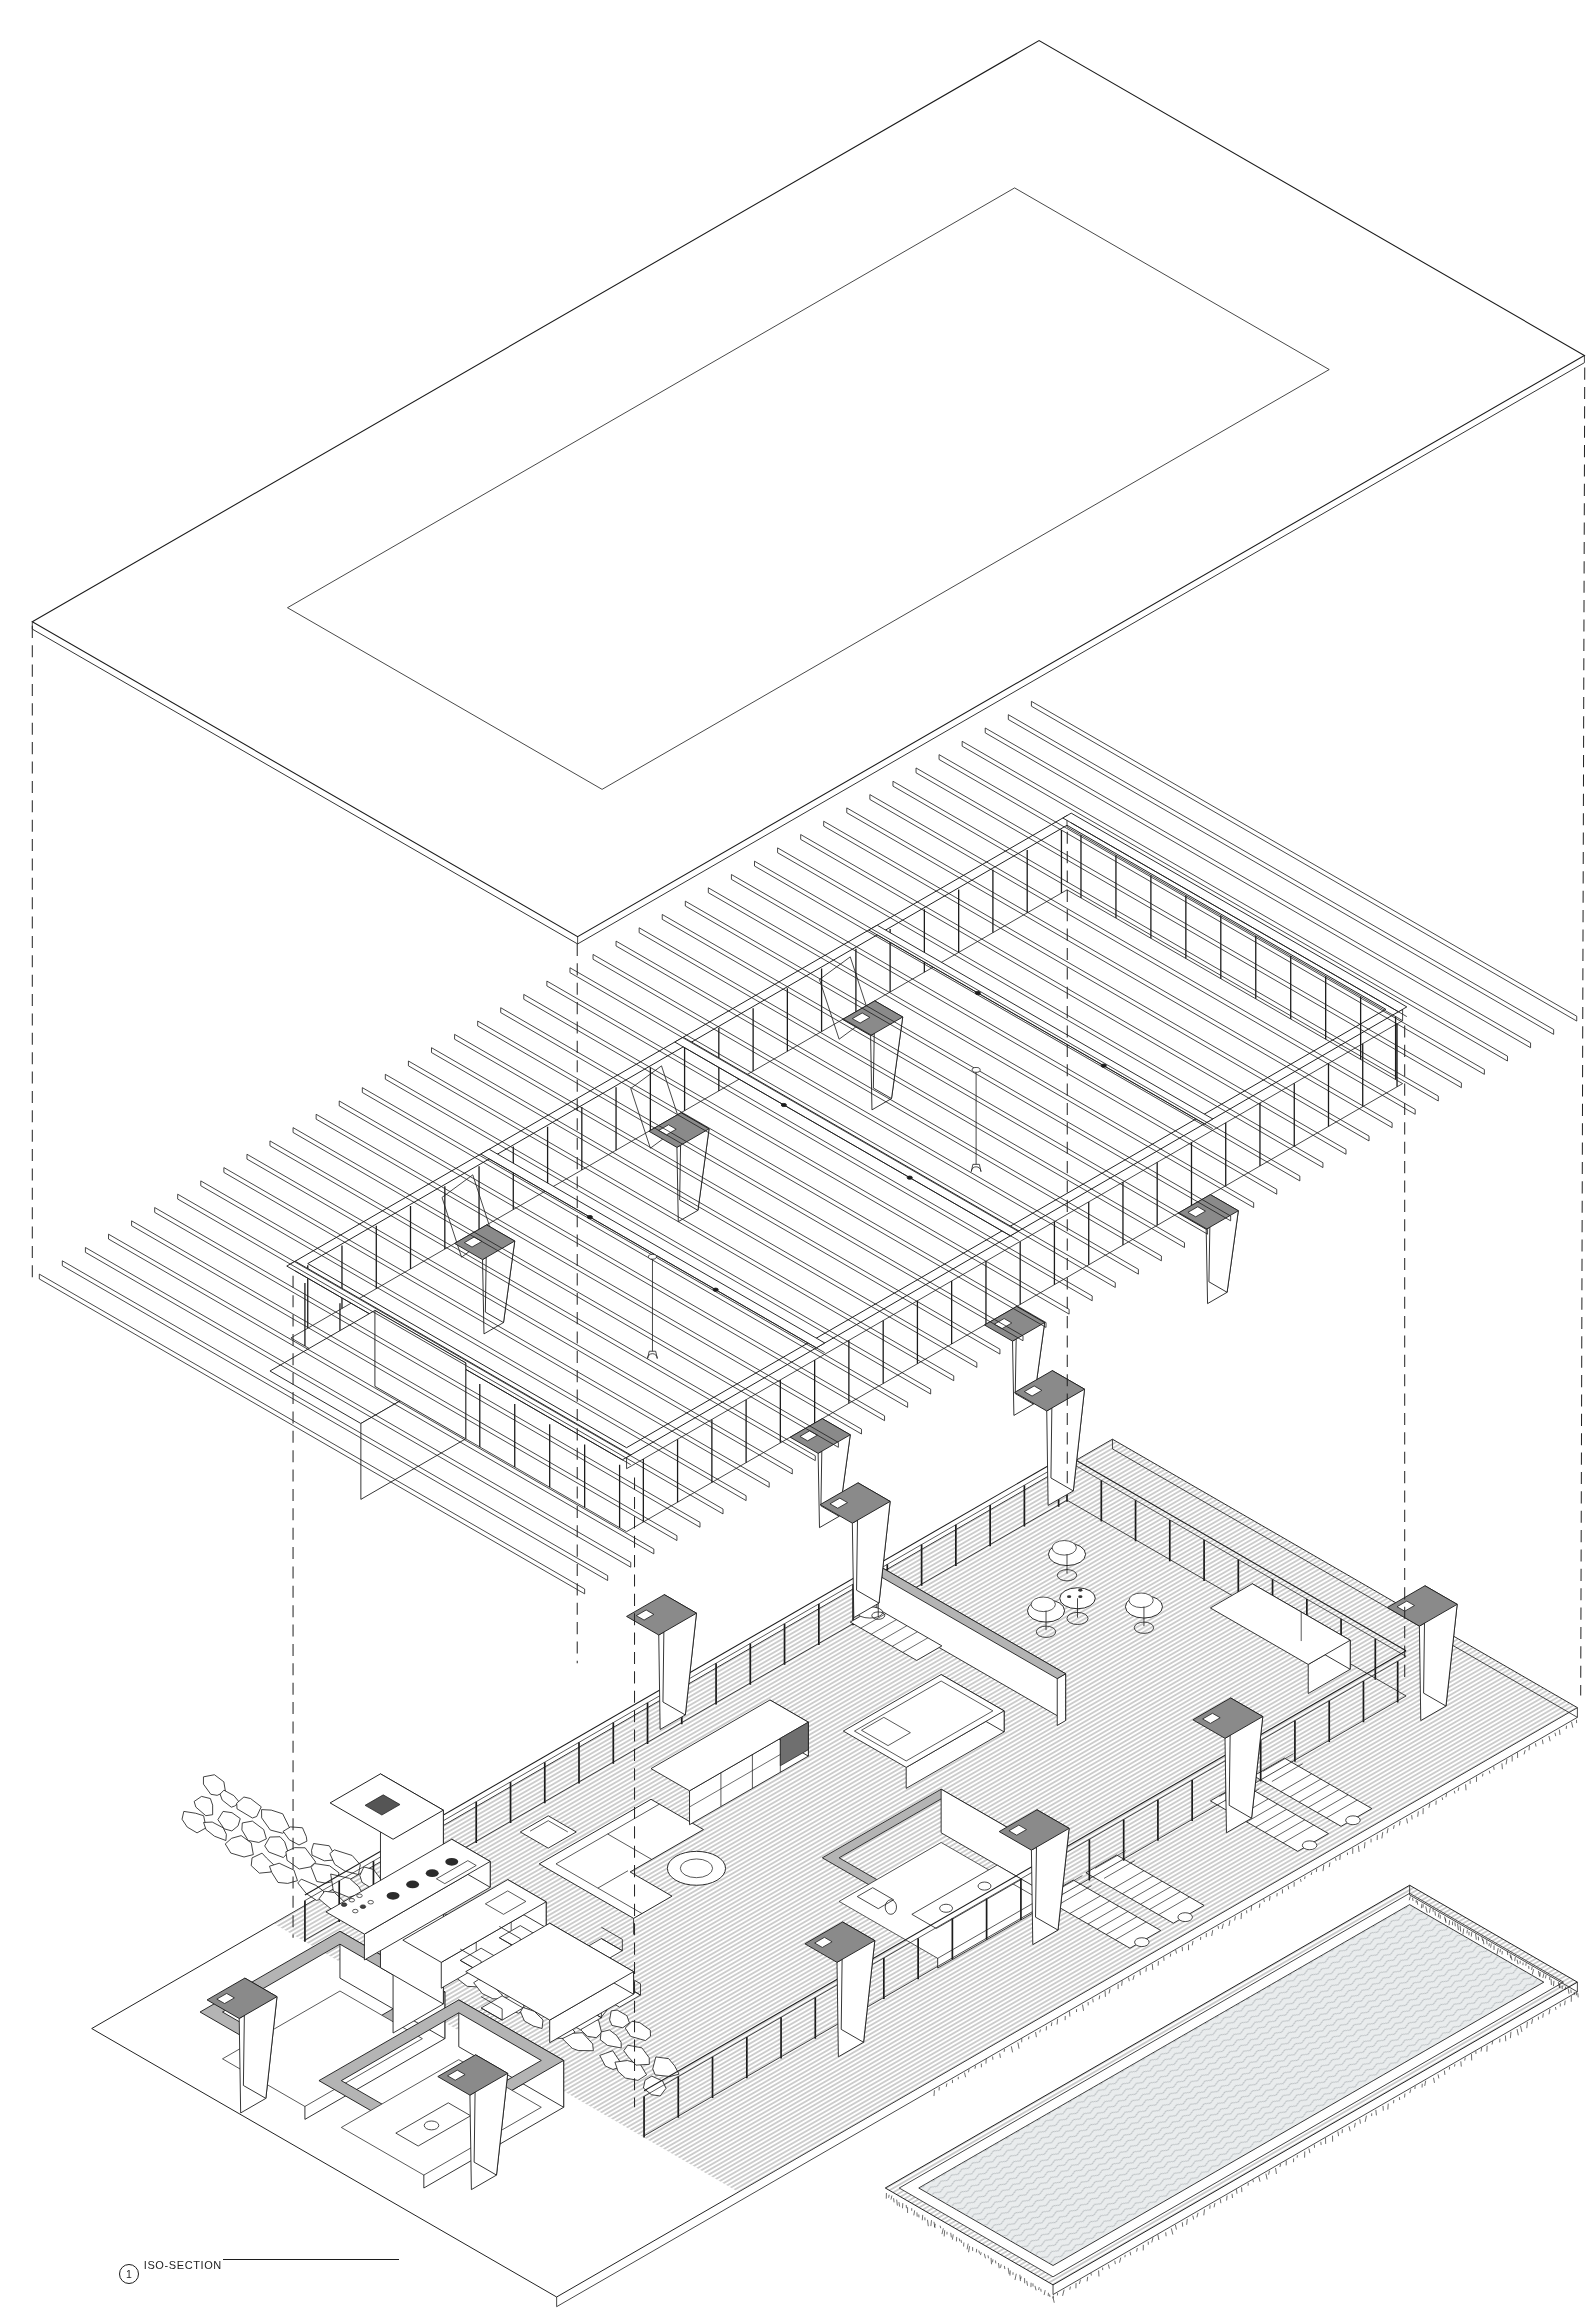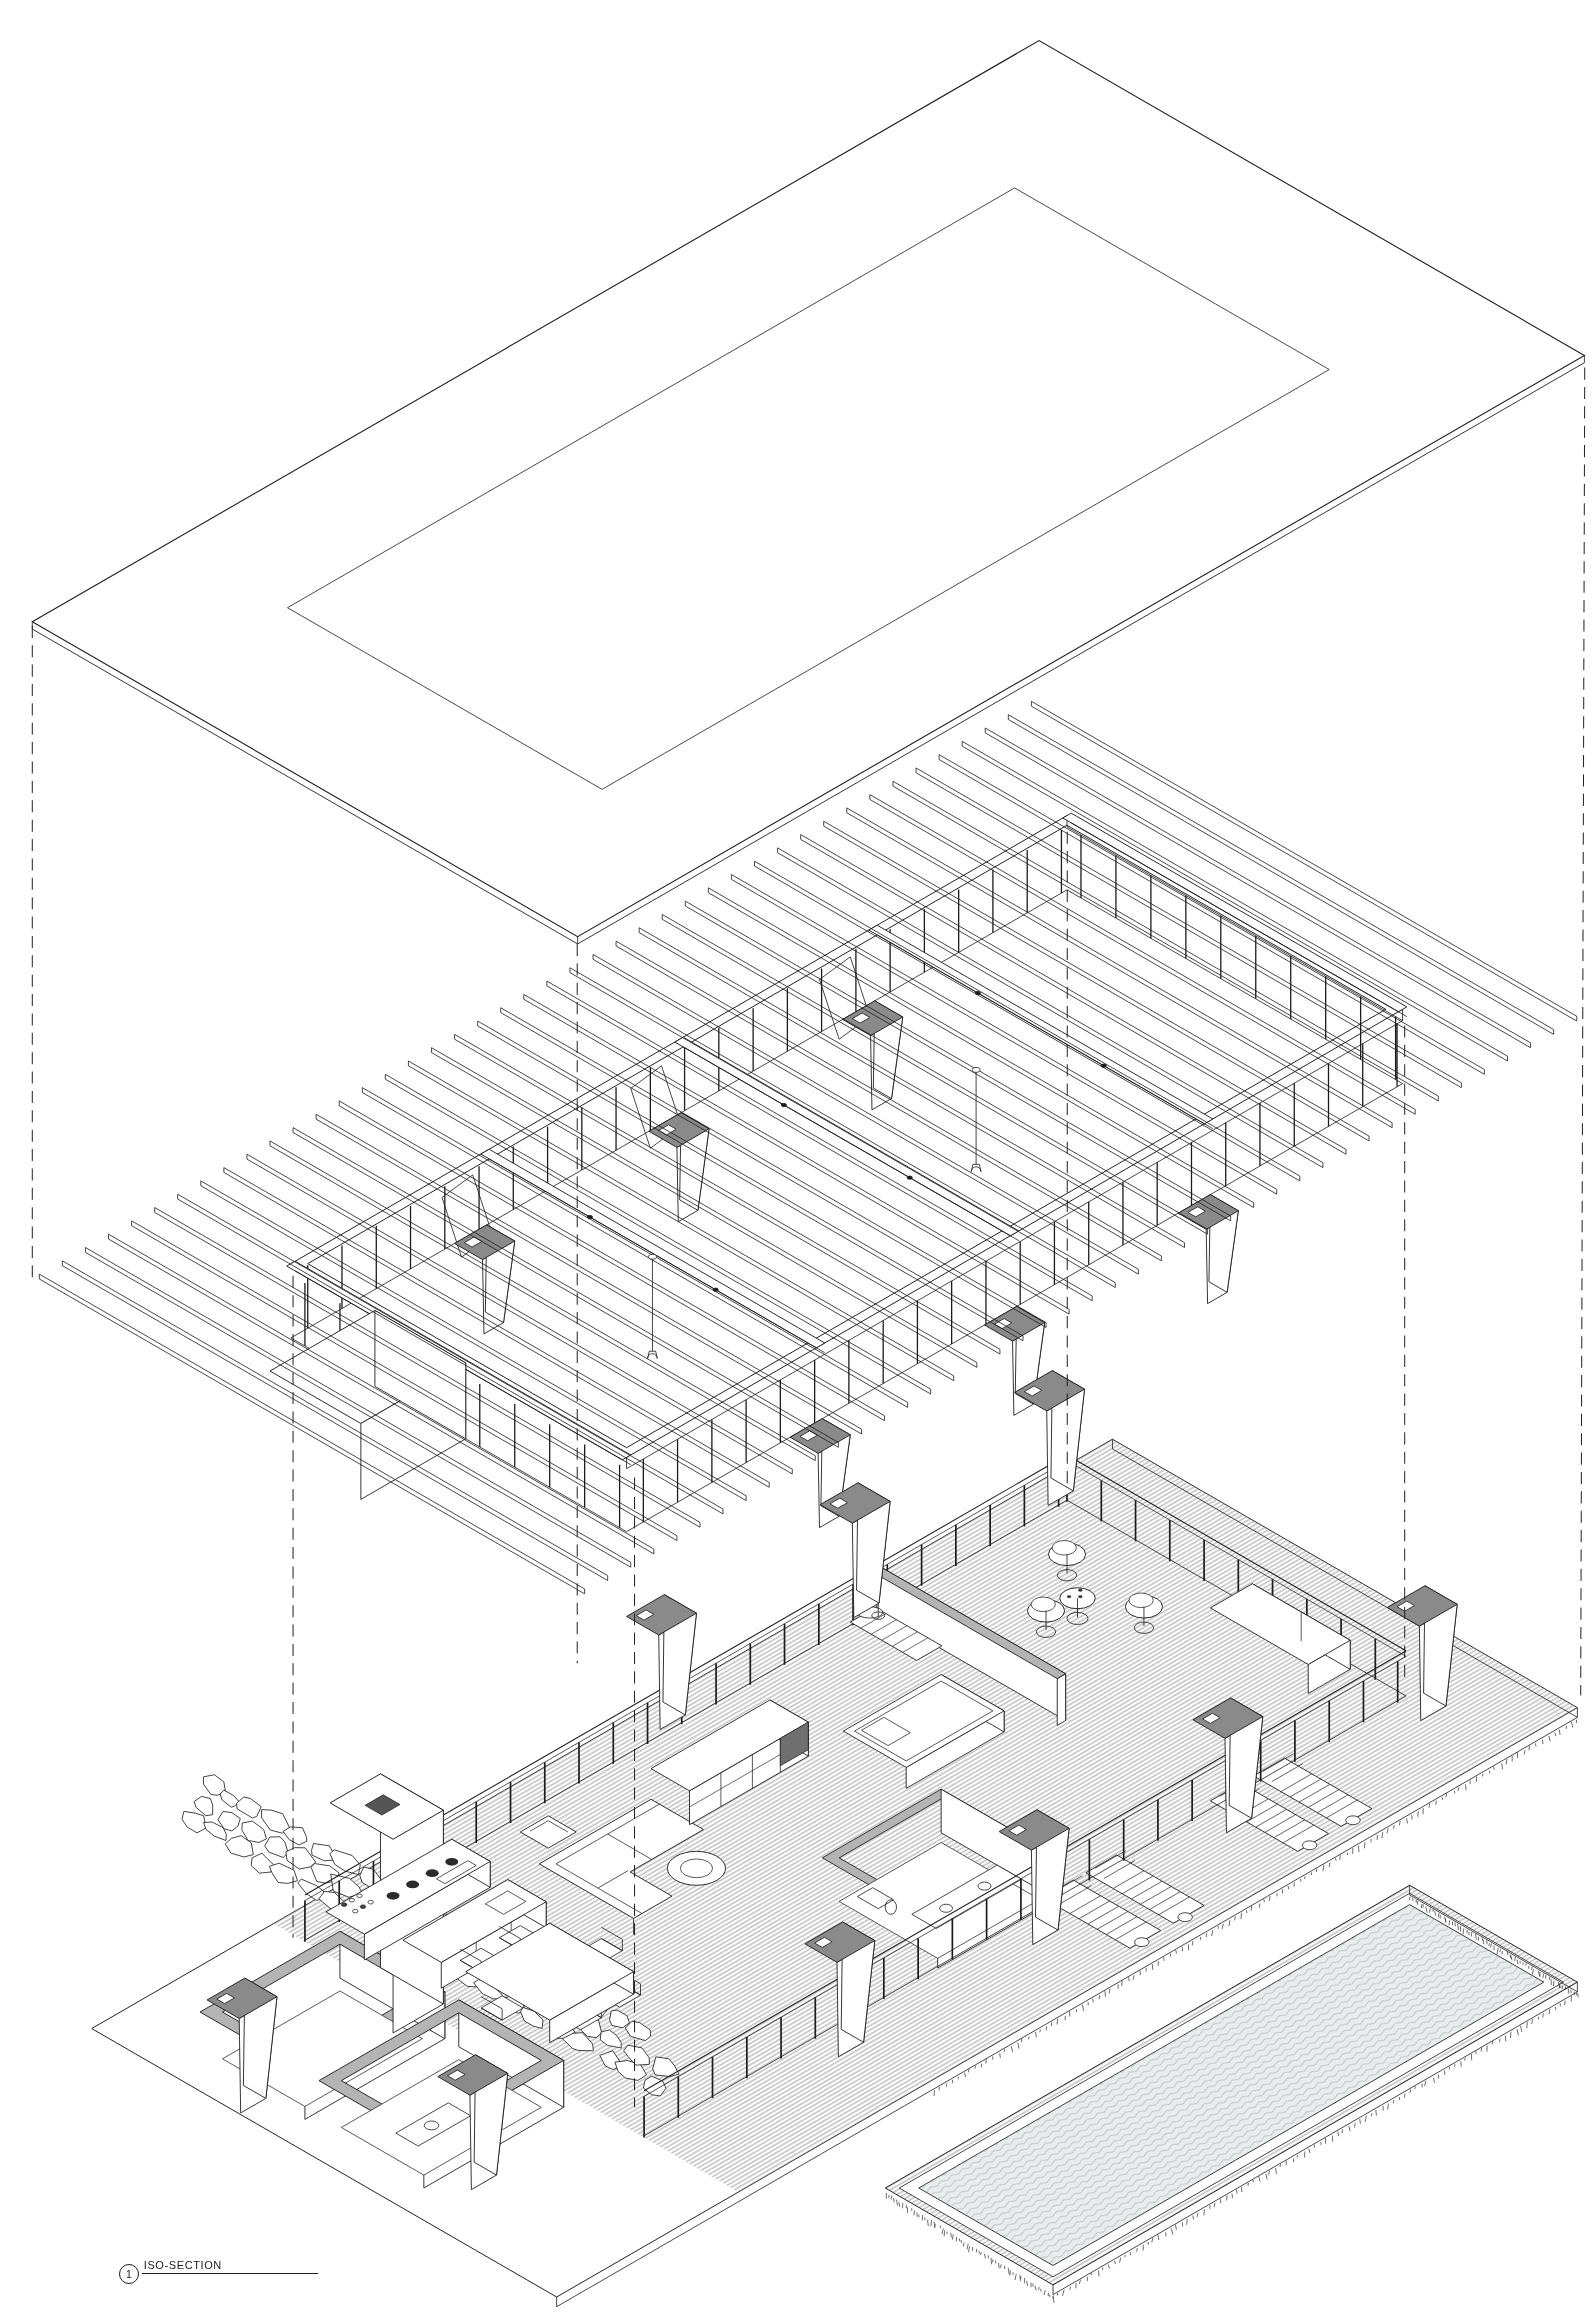--- a/index.html
+++ b/index.html
@@ -3,21 +3,21 @@
 <meta charset="utf-8">
 <style>
   html,body{margin:0;padding:0;background:#ffffff;}
   .sheet{position:relative;width:1592px;height:2319px;background:#fff;overflow:hidden;
          font-family:"Liberation Sans",sans-serif;}
   #iso{position:absolute;left:0;top:0;}
   .title-block{position:absolute;left:119px;top:2259px;display:flex;align-items:flex-start;color:#1c1c1c;}
   .num-circle{box-sizing:border-box;width:20px;height:20px;border:1.4px solid #1c1c1c;border-radius:50%;
               display:flex;align-items:center;justify-content:center;font-size:10.5px;line-height:1;
               margin-top:4.8px;flex:0 0 auto;background:#fff;}
-  .tcol{display:flex;flex-direction:column;margin-left:3.2px;}
+  .tcol{display:flex;flex-direction:row;margin-left:3.2px;}
   .tlabel{font-size:11px;letter-spacing:0.6px;white-space:nowrap;padding:0 1.6px 1.6px 1.6px;}
   .trule{width:176px;border-top:1.5px solid #1c1c1c;height:0;}
 </style>
 </head>
 <body>
 
 <div class="sheet">
   <svg id="iso" width="1592" height="2319" viewBox="0 0 1972 2872">
       <defs>
         <pattern id="hatch" width="4.6" height="4.6" patternUnits="userSpaceOnUse" patternTransform="rotate(-30)">

